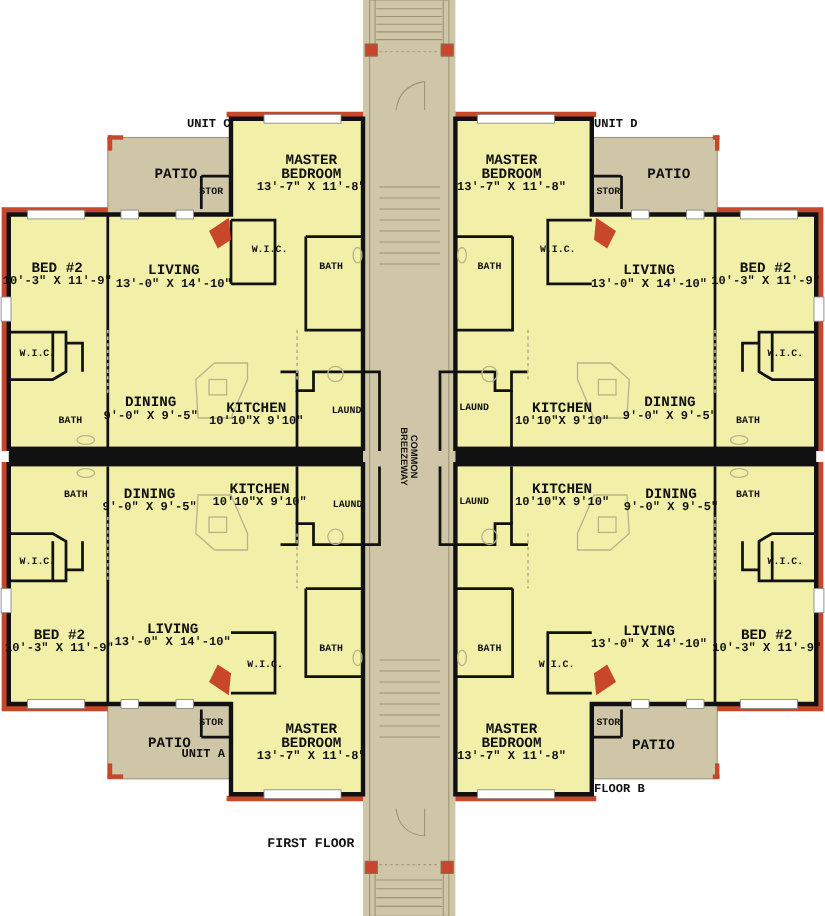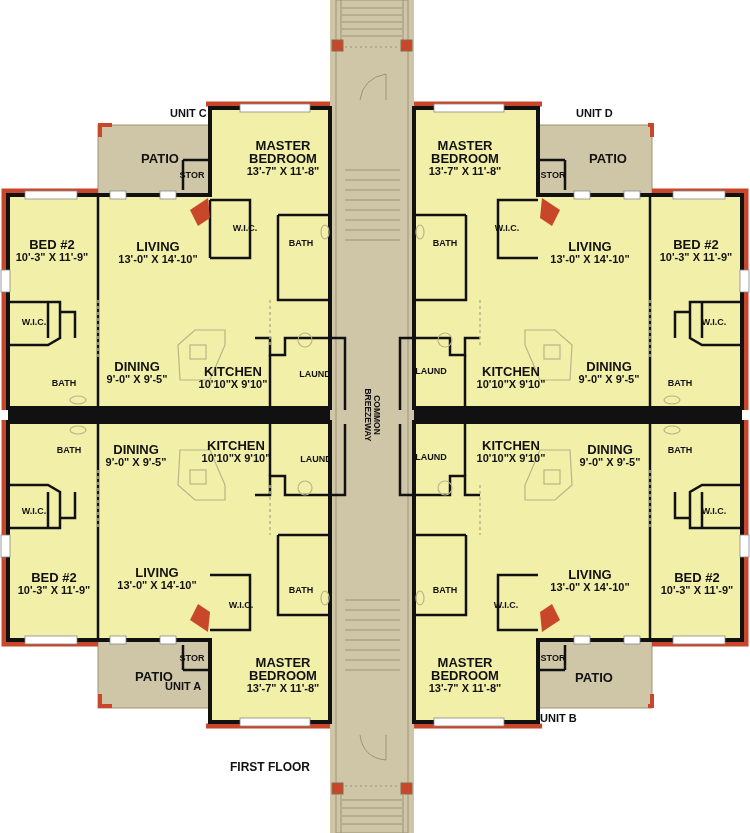--- a/index.html
+++ b/index.html
@@ -1,24 +1,24 @@
 <!DOCTYPE html>
 <html><head>
 <meta charset="utf-8">
 <style>
   html,body{margin:0;padding:0;background:#ffffff;}
   body{width:750px;height:833px;position:relative;overflow:hidden;font-family:"Liberation Sans",sans-serif;}
   #plan{position:absolute;left:0;top:0;width:750px;height:833px;}
-  .lbl{position:absolute;font-family:Liberation Sans, sans-serif;font-weight:bold;color:#111;text-align:center;line-height:1.0;white-space:nowrap;transform:translate(-50%,-50%);}
+  .lbl{position:absolute;font-family:Liberation Mono, monospace;font-weight:bold;color:#111;text-align:center;line-height:1.0;white-space:nowrap;transform:translate(-50%,-50%);}
   .lbl .n{display:block;}
   .lbl .d{display:block;font-size:11px;margin-top:1px;}
   .big{font-size:13px;}
   .small{font-size:9px;}
   .unit{font-size:11px;transform:none;}
-  .floor{font-size:12px;transform:none;}
+  .floor{font-size:12px;transform:none;margin-left:13px;}
   .breeze{position:absolute;left:372px;top:415px;transform:translate(-50%,-50%) rotate(90deg);font-size:8.5px;font-weight:bold;color:#111;text-align:center;line-height:1.05;white-space:nowrap;}
 </style>
 </head>
 <body>
 
 <svg id="plan" width="750" height="833" viewBox="0 0 750 833" xmlns="http://www.w3.org/2000/svg">
 
   <g>
     <rect x="330" y="0" width="84" height="833" fill="#CFC6A8"></rect>
     <rect x="336" y="0" width="72" height="833" fill="none" stroke="#9C9474" stroke-width="1"></rect>
@@ -263,21 +263,21 @@
 <div class="lbl big" style="left:137px;top:372px;">
     <span class="n">DINING</span>
     <span class="d">9'-0" X 9'-5"</span>
   </div>
 <div class="lbl big" style="left:233px;top:377px;">
     <span class="n">KITCHEN</span>
     <span class="d">10'10"X 9'10"</span>
   </div>
 <div class="lbl small" style="left:315px;top:374px;">LAUND</div>
 
-<div class="lbl unit" style="left:540px;top:108px;padding-left:36px;">UNIT D</div>
+<div class="lbl unit" style="left:540px;top:108px;">UNIT D</div>
 <div class="lbl big" style="left:465px;top:158px;">
     <span class="n">MASTER</span>
     <span class="n">BEDROOM</span>
     <span class="d">13'-7" X 11'-8"</span>
   </div>
 <div class="lbl big" style="left:608px;top:158px;">PATIO</div>
 <div class="lbl small" style="left:553px;top:175px;">STOR</div>
 <div class="lbl big" style="left:590px;top:252px;">
     <span class="n">LIVING</span>
     <span class="d">13'-0" X 14'-10"</span>
@@ -323,21 +323,21 @@
 <div class="lbl big" style="left:136px;top:455px;">
     <span class="n">DINING</span>
     <span class="d">9'-0" X 9'-5"</span>
   </div>
 <div class="lbl big" style="left:236px;top:451px;">
     <span class="n">KITCHEN</span>
     <span class="d">10'10"X 9'10"</span>
   </div>
 <div class="lbl small" style="left:316px;top:459px;">LAUND</div>
 
-<div class="lbl unit" style="left:540px;top:713px;">UNIT B</div>
+<div class="lbl unit" style="left:540px;top:713px;">FLOOR B</div>
 <div class="lbl big" style="left:465px;top:675px;">
     <span class="n">MASTER</span>
     <span class="n">BEDROOM</span>
     <span class="d">13'-7" X 11'-8"</span>
   </div>
 <div class="lbl big" style="left:594px;top:677px;">PATIO</div>
 <div class="lbl small" style="left:553px;top:658px;">STOR</div>
 <div class="lbl big" style="left:590px;top:580px;">
     <span class="n">LIVING</span>
     <span class="d">13'-0" X 14'-10"</span>

